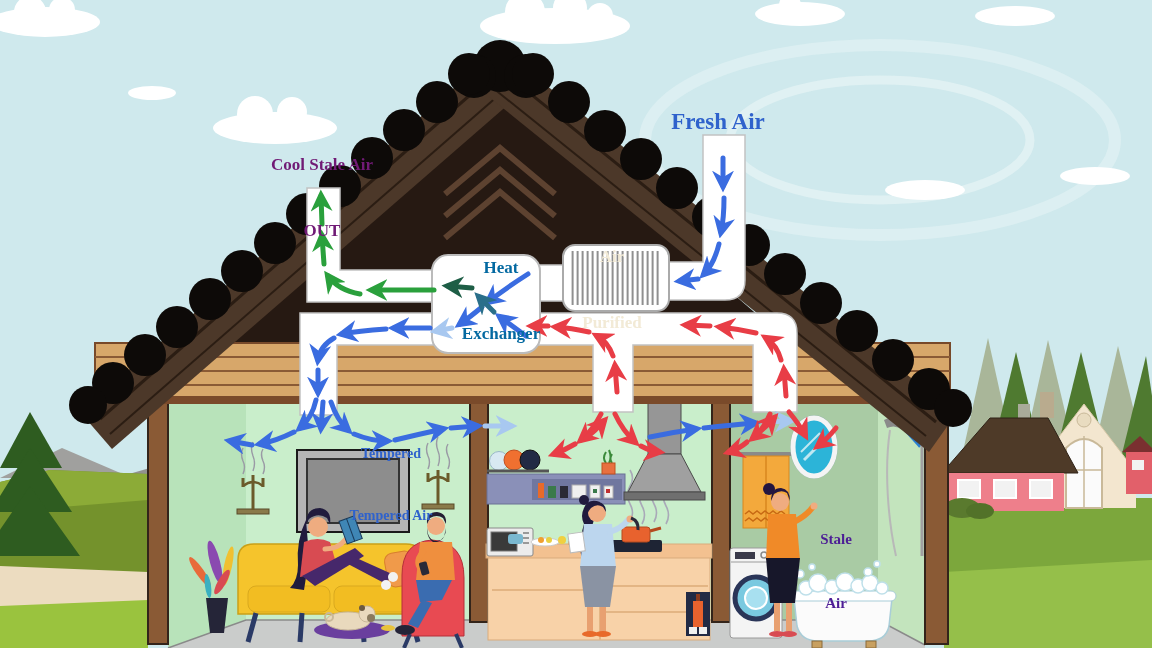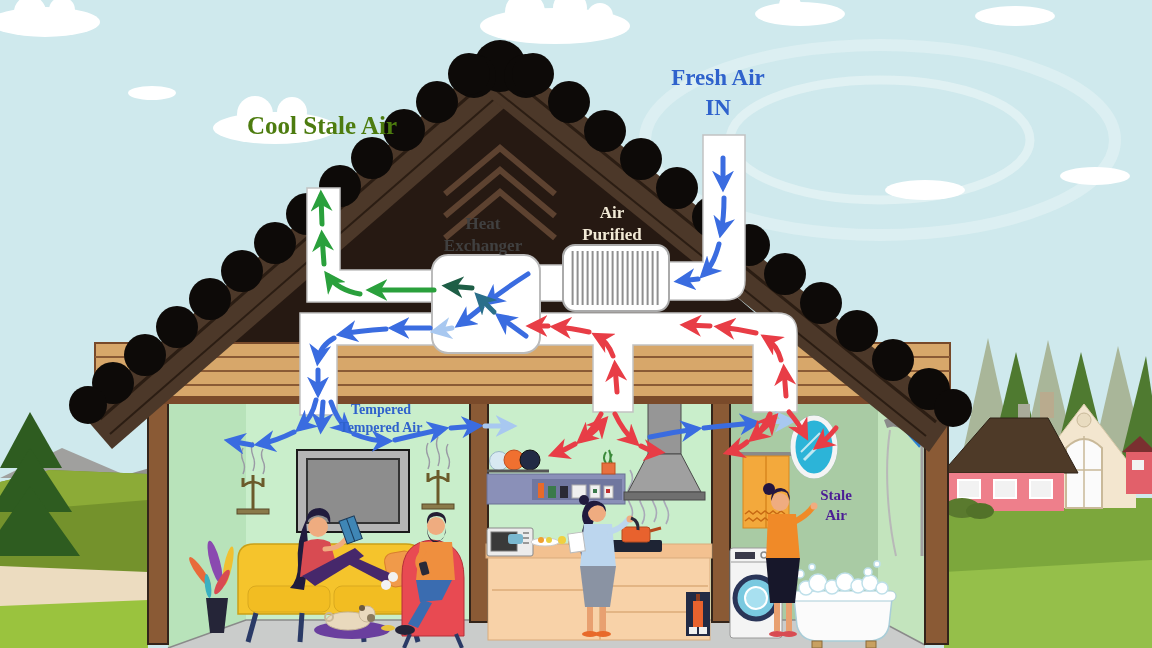--- a/index.html
+++ b/index.html
@@ -1,25 +1,25 @@
 <!DOCTYPE html>
 <html><head>
 <meta charset="utf-8">
 <style>
   html,body{margin:0;padding:0;background:#cfe9ed;}
   #stage{position:relative;width:1152px;height:648px;overflow:hidden;
          font-family:"Liberation Serif","DejaVu Serif",serif;}
   #scene{position:absolute;left:0;top:0;}
   .lbl{position:absolute;text-align:center;font-weight:700;line-height:1.3;z-index:5;}
-  .lbl span{display:block;}
-  #lbl-out{left:232px;top:110px;width:180px;font-size:25px;color:#4d7c0f;}
+  .lbl span{display:block;margin-top:44px;}
+  #lbl-out{left:232px;top:110px;width:180px;font-size:17px;color:#701a75;}
   #lbl-in{left:638px;top:63px;width:160px;font-size:23px;color:#2f62cc;}
-  #lbl-he{left:425px;top:213px;width:116px;font-size:17px;color:#404040;}
+  #lbl-he{left:443px;top:213px;width:116px;font-size:17px;color:#0369a1;}
   #lbl-ap{left:554px;top:202px;width:116px;font-size:17px;color:#f2ead6;}
-  #lbl-tp{left:322px;top:401px;width:118px;font-size:14px;color:#2f62cc;}
+  #lbl-tp{left:332px;top:401px;width:118px;font-size:14px;color:#2f62cc;}
   #lbl-sa{left:804px;top:486px;width:64px;font-size:15px;color:#4c1d95;}
 </style>
 </head>
 <body>
 
 <div id="stage">
 <svg id="scene" width="1152" height="648" viewBox="0 0 1152 648">
 <defs>
   <marker id="mB" viewBox="0 0 10 10" refX="7" refY="5" markerWidth="4.4" markerHeight="4.4" orient="auto-start-reverse">
           <path d="M0,0 L10,5 L0,10 L3,5 Z" fill="#3a6ce0"></path>
@@ -520,24 +520,24 @@
     <path d="M747,442 Q739,449 729,452" marker-end="url(#mR)"></path>
     <path d="M789,412 Q799,424 805,435" marker-end="url(#mR)"></path>
     <path d="M836,428 Q827,439 818,446" marker-end="url(#mR)"></path>
     <path d="M757,434 Q766,427 774,418" marker-end="url(#mR)"></path>
   </g>
 </g>
 </svg>
 
 <div class="lbl" id="lbl-out">
   <span>Cool Stale Air</span>
+  <span>OUT</span>
 </div>
 <div class="lbl" id="lbl-in">
   <span>Fresh Air</span>
-  <span>IN</span>
 </div>
 <div class="lbl" id="lbl-he">
   <span>Heat</span>
   <span>Exchanger</span>
 </div>
 <div class="lbl" id="lbl-ap">
   <span>Air</span>
   <span>Purified</span>
 </div>
 <div class="lbl" id="lbl-tp">

